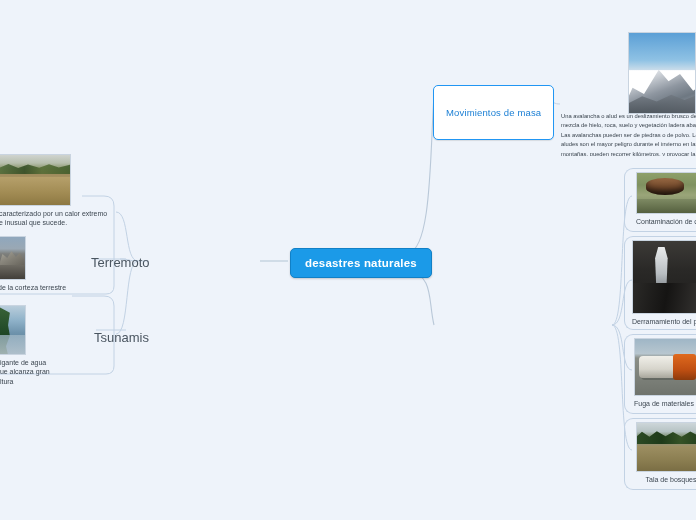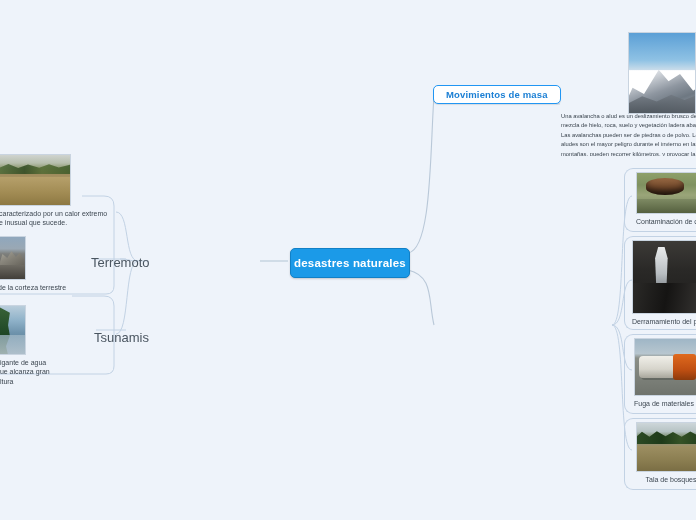--- a/index.html
+++ b/index.html
@@ -16,35 +16,35 @@
   .node{position:absolute;box-sizing:border-box;}
 
   .root-node{
     background:#1b9ae8;
     border:1px solid #1180c6;
     border-radius:5px;
     color:#ffffff;
     font-size:11.5px;
     font-weight:bold;
     letter-spacing:.2px;
-    padding:8px 3px;
+    padding:8px 14px;
     text-align:center;
     white-space:nowrap;
     box-shadow:0 1px 2px rgba(0,0,0,.18);
   }
 
   .branch-node{
     background:#ffffff;
     border:1.5px solid #2196f3;
     border-radius:5px;
     color:#1b7fd4;
     font-size:9.5px;
-    font-weight:bold;
+    font-weight:normal;
     letter-spacing:.15px;
-    padding:3px 12px;
+    padding:21px 12px;
     white-space:nowrap;
     text-align:center;
     box-shadow:0 1px 1px rgba(0,0,0,.10);
   }
 
   
   .leaf-label{
     position:absolute;
     color:#4a5560;
     font-size:13px;

